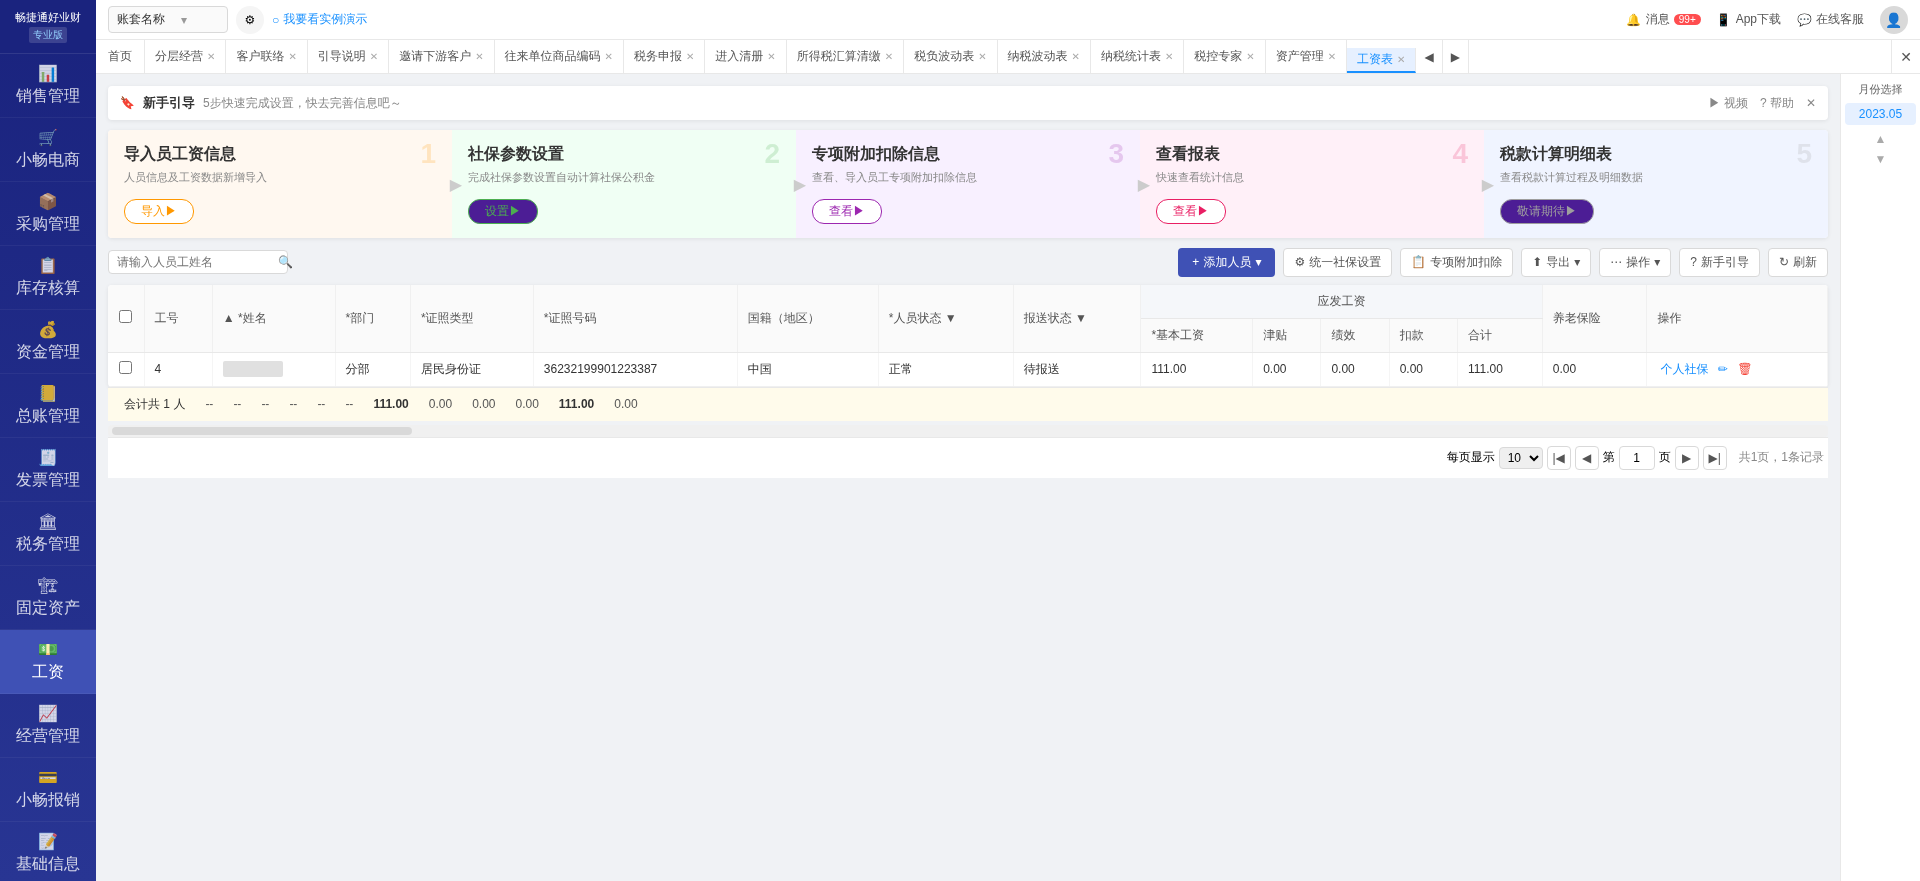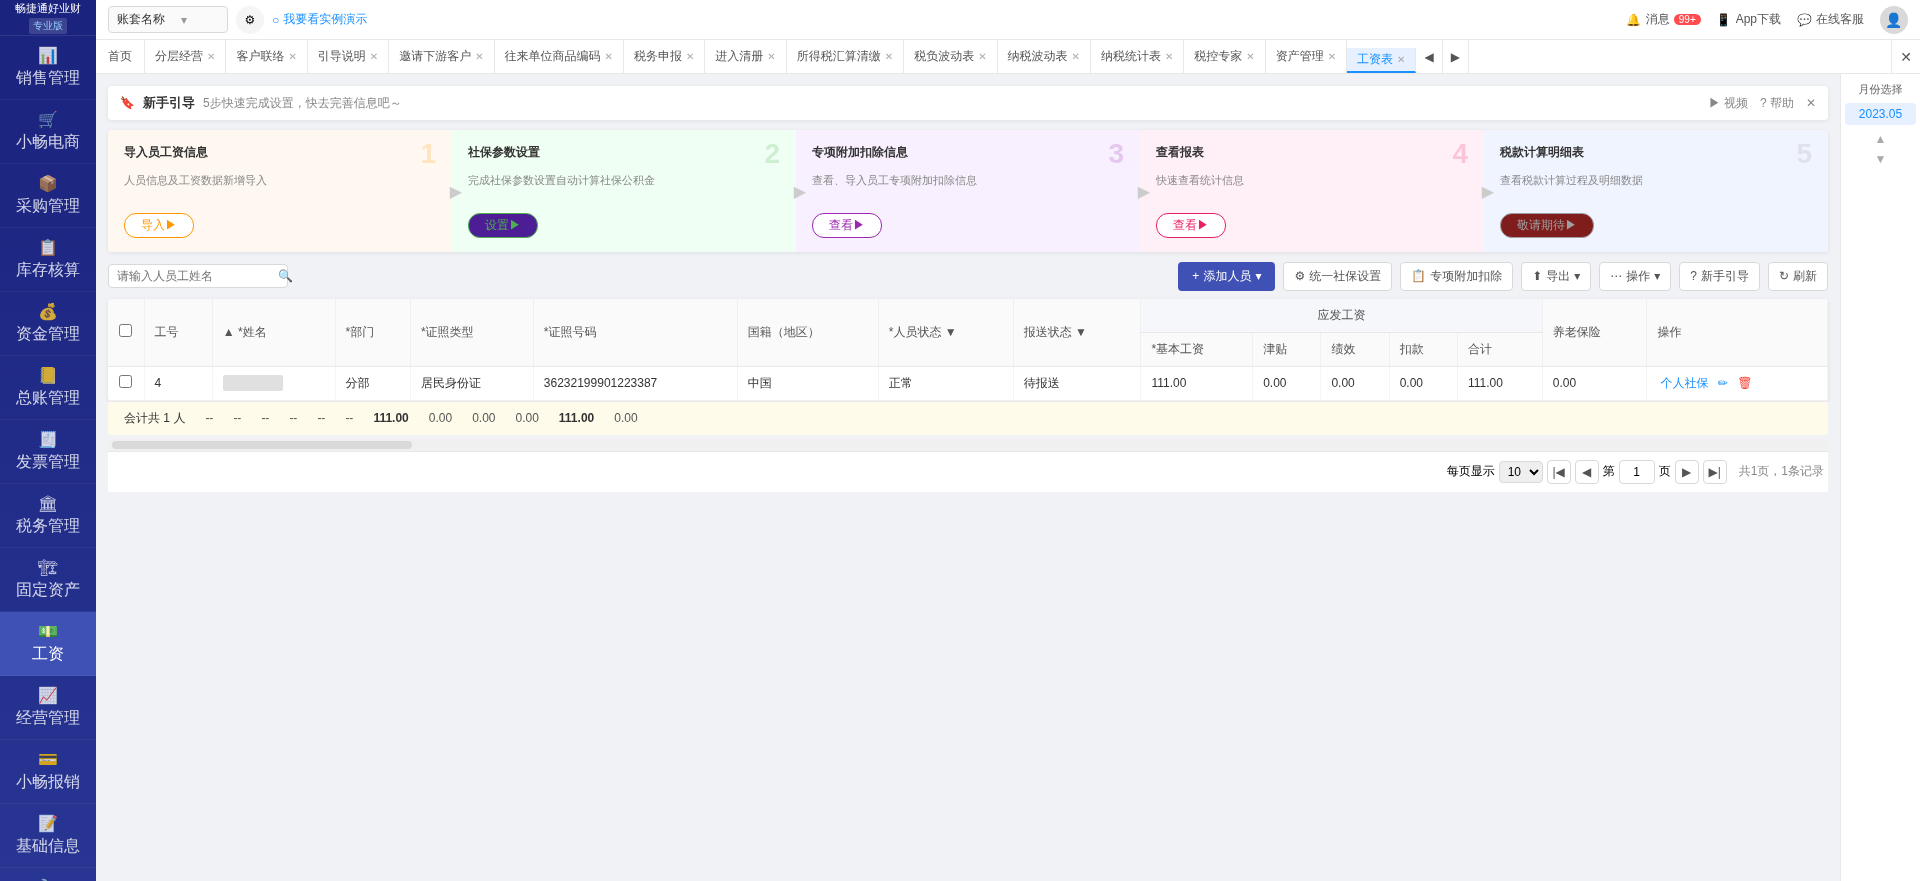--- a/index.html
+++ b/index.html
@@ -11,21 +11,21 @@
       background: linear-gradient(180deg, #1a237e 0%, #283593 100%);
       display: flex;
       flex-direction: column;
       align-items: center;
       color: white;
       flex-shrink: 0;
       height: 881px;
     }
     .sidebar-logo {
       width: 100%;
-      padding: 1px 8px;
+      padding: 10px 8px;
       background: #1a237e;
       display: flex;
       flex-direction: column;
       align-items: center;
       border-bottom: 1px solid rgba(255,255,255,0.1);
     }
     .sidebar-logo-text {
       font-size: 11px;
       color: #fff;
       text-align: center;
@@ -200,42 +200,42 @@
       display: flex; flex-direction: column;
       position: relative;
     }
     .step-item::after {
       content: '▶';
       position: absolute; right: -10px; top: 50%; transform: translateY(-50%);
       color: #ccc; font-size: 16px; z-index: 1;
     }
     .step-item:last-child::after { display: none; }
     .step-num { font-size: 28px; font-weight: bold; opacity: 0.2; position: absolute; top: 8px; right: 16px; }
-    .step-title { font-size: 12px; font-weight: bold; color: #333; margin-bottom: 11px; }
+    .step-title { font-size: 16px; font-weight: bold; color: #333; margin-bottom: 4px; }
     .step-desc { font-size: 11px; color: #888; line-height: 1.5; flex: 1; }
     .step-btn {
-      margin-top: 24px; align-self: flex-start;
+      margin-top: 13px; align-self: flex-start;
       padding: 3px 16px; border-radius: 12px;
       font-size: 12px; border: 1px solid; cursor: pointer;
     }
     .step1 { background: #fff8f0; }
     .step1 .step-num { color: #ff9800; }
     .step1 .step-btn { border-color: #ff9800; color: #ff9800; background: white; }
     .step2 { background: #f0fff4; }
     .step2 .step-num { color: #4caf50; }
     .step2 .step-btn { border-color: #4caf50; color: #4caf50; background: #4c1d95; }
     .step3 { background: #f8f0ff; }
     .step3 .step-num { color: #9c27b0; }
     .step3 .step-btn { border-color: #9c27b0; color: #9c27b0; background: white; }
     .step4 { background: #fff0f8; }
     .step4 .step-num { color: #e91e63; }
     .step4 .step-btn { border-color: #e91e63; color: #e91e63; background: white; }
     .step5 { background: #f0f4ff; }
     .step5 .step-num { color: #9e9e9e; }
-    .step5 .step-btn { border-color: #9e9e9e; color: #9e9e9e; background: #7f1d1d; }
+    .step5 .step-btn { border-color: #9e9e9e; color: #9e9e9e; background: #4c1d95; }
 
     
     .toolbar {
       display: flex; align-items: center; gap: 8px;
       margin-bottom: 8px;
     }
     .search-input-wrap {
       display: flex; align-items: center;
       border: 1px solid #d9d9d9; border-radius: 4px;
       padding: 4px 8px; background: white; width: 180px;

